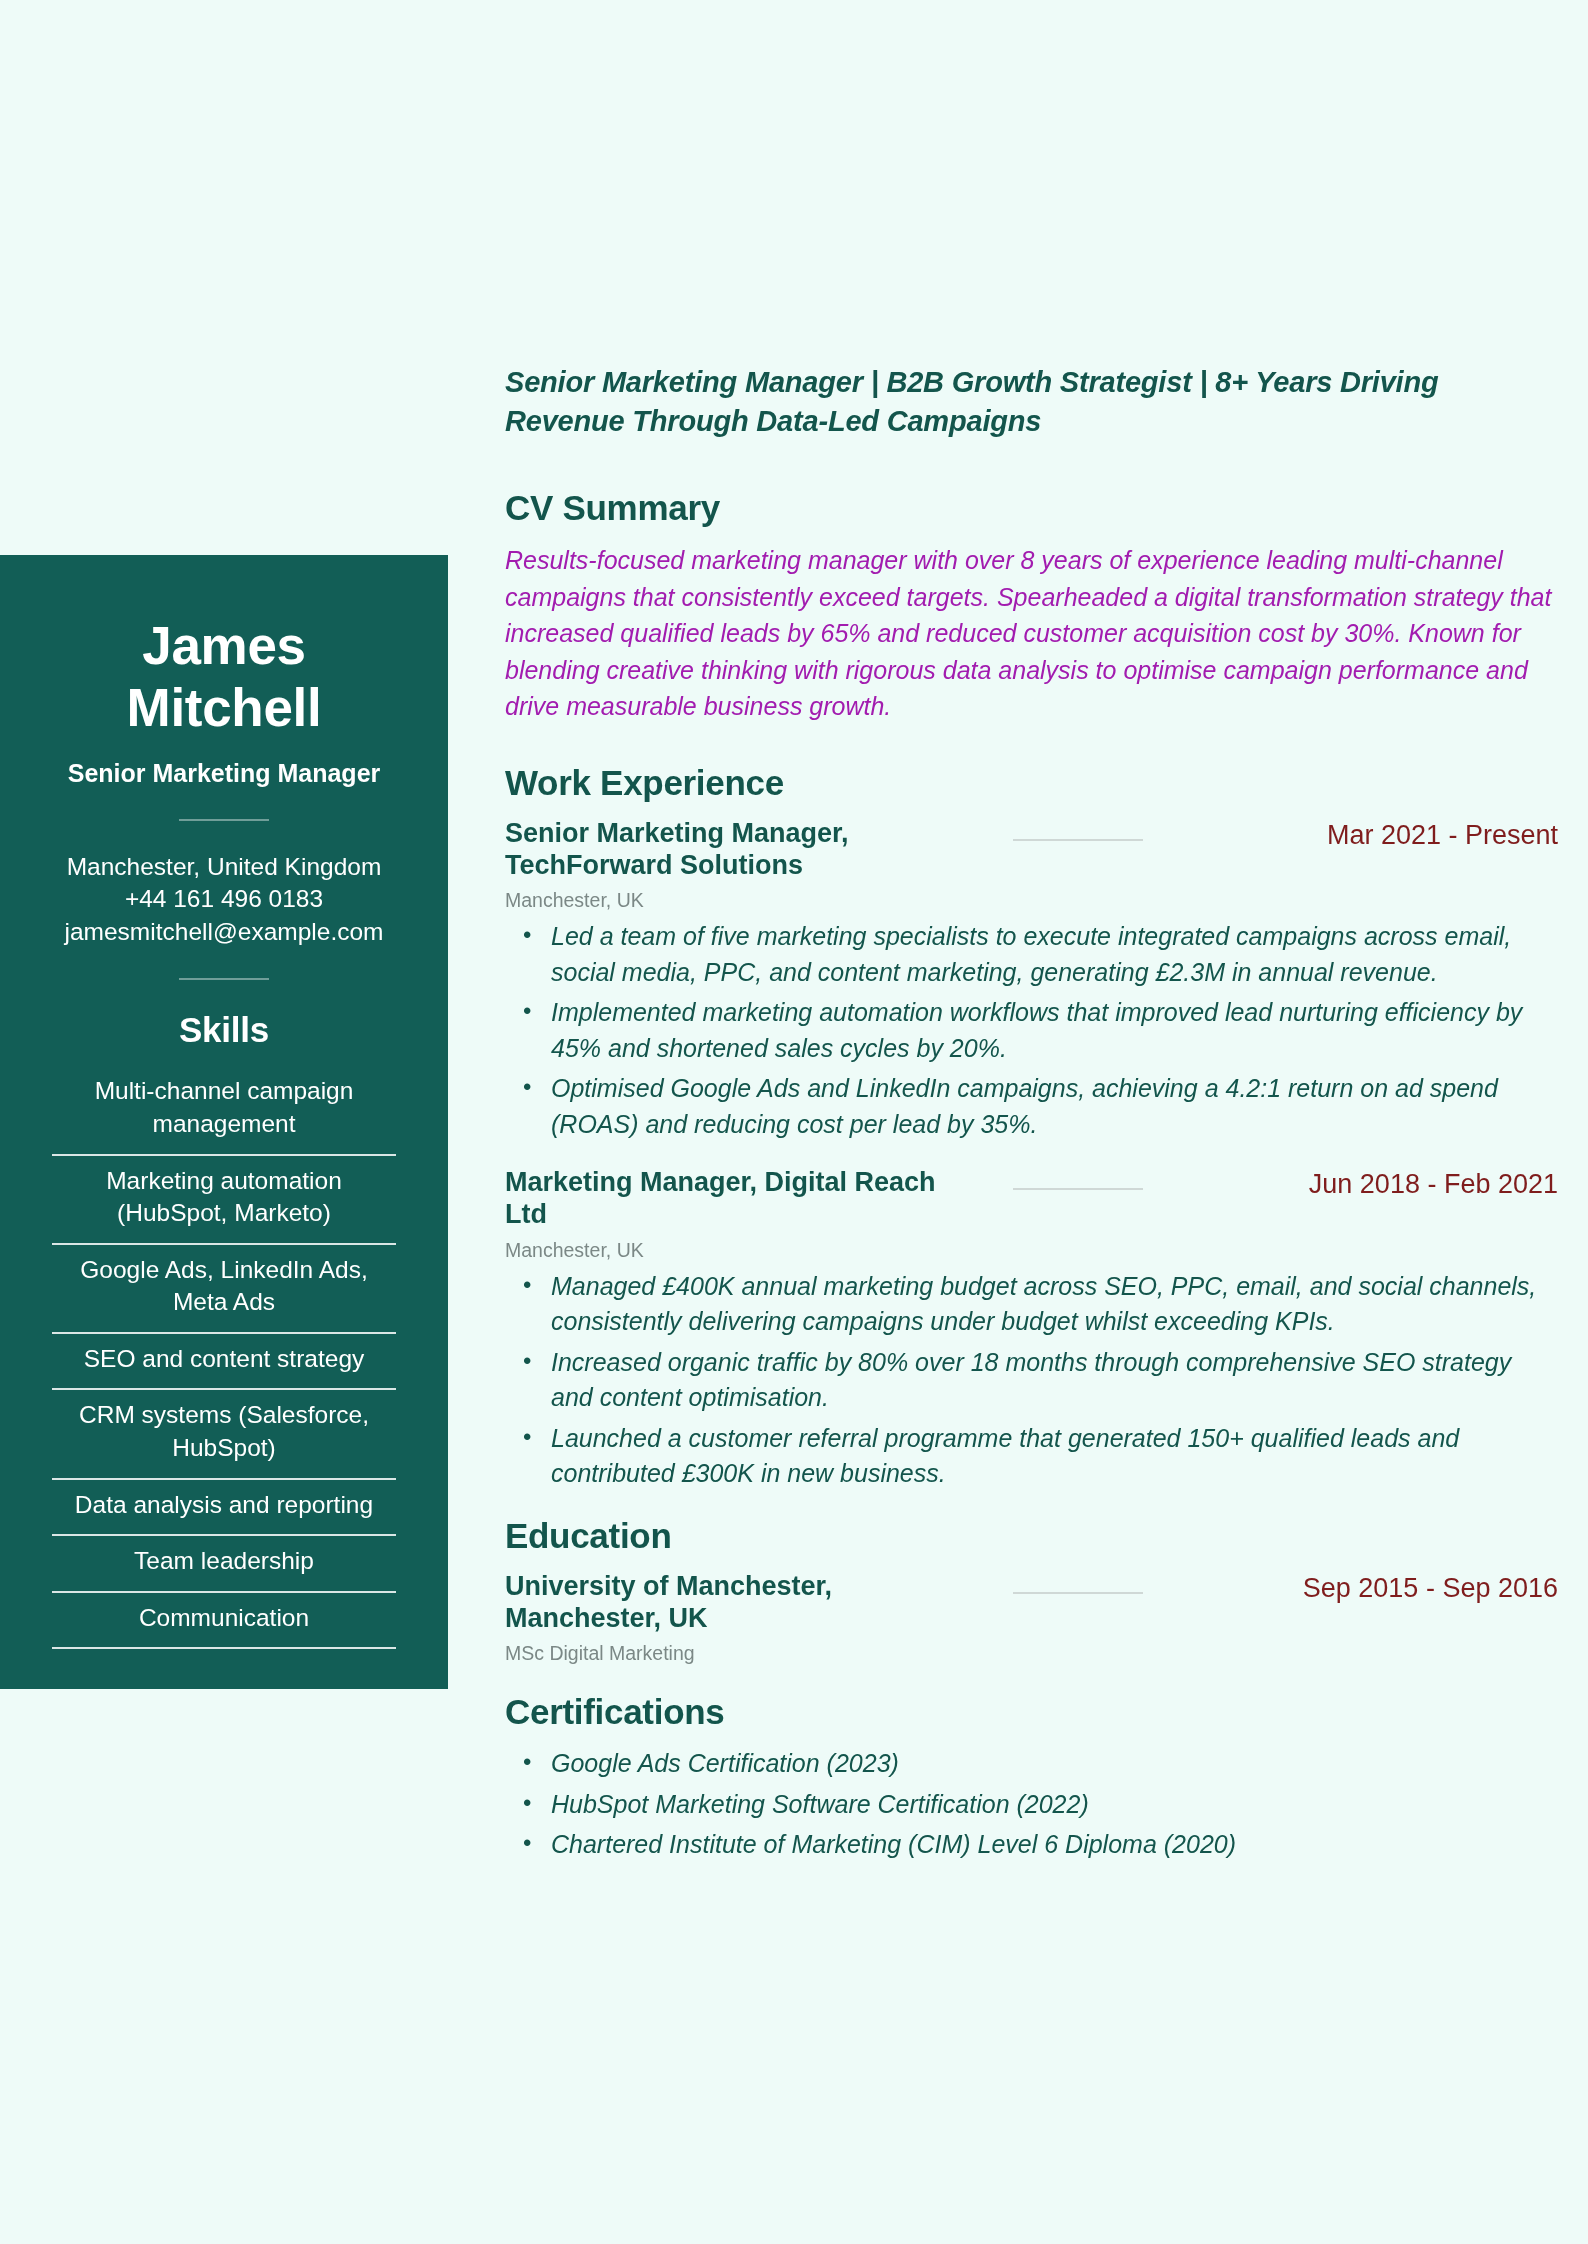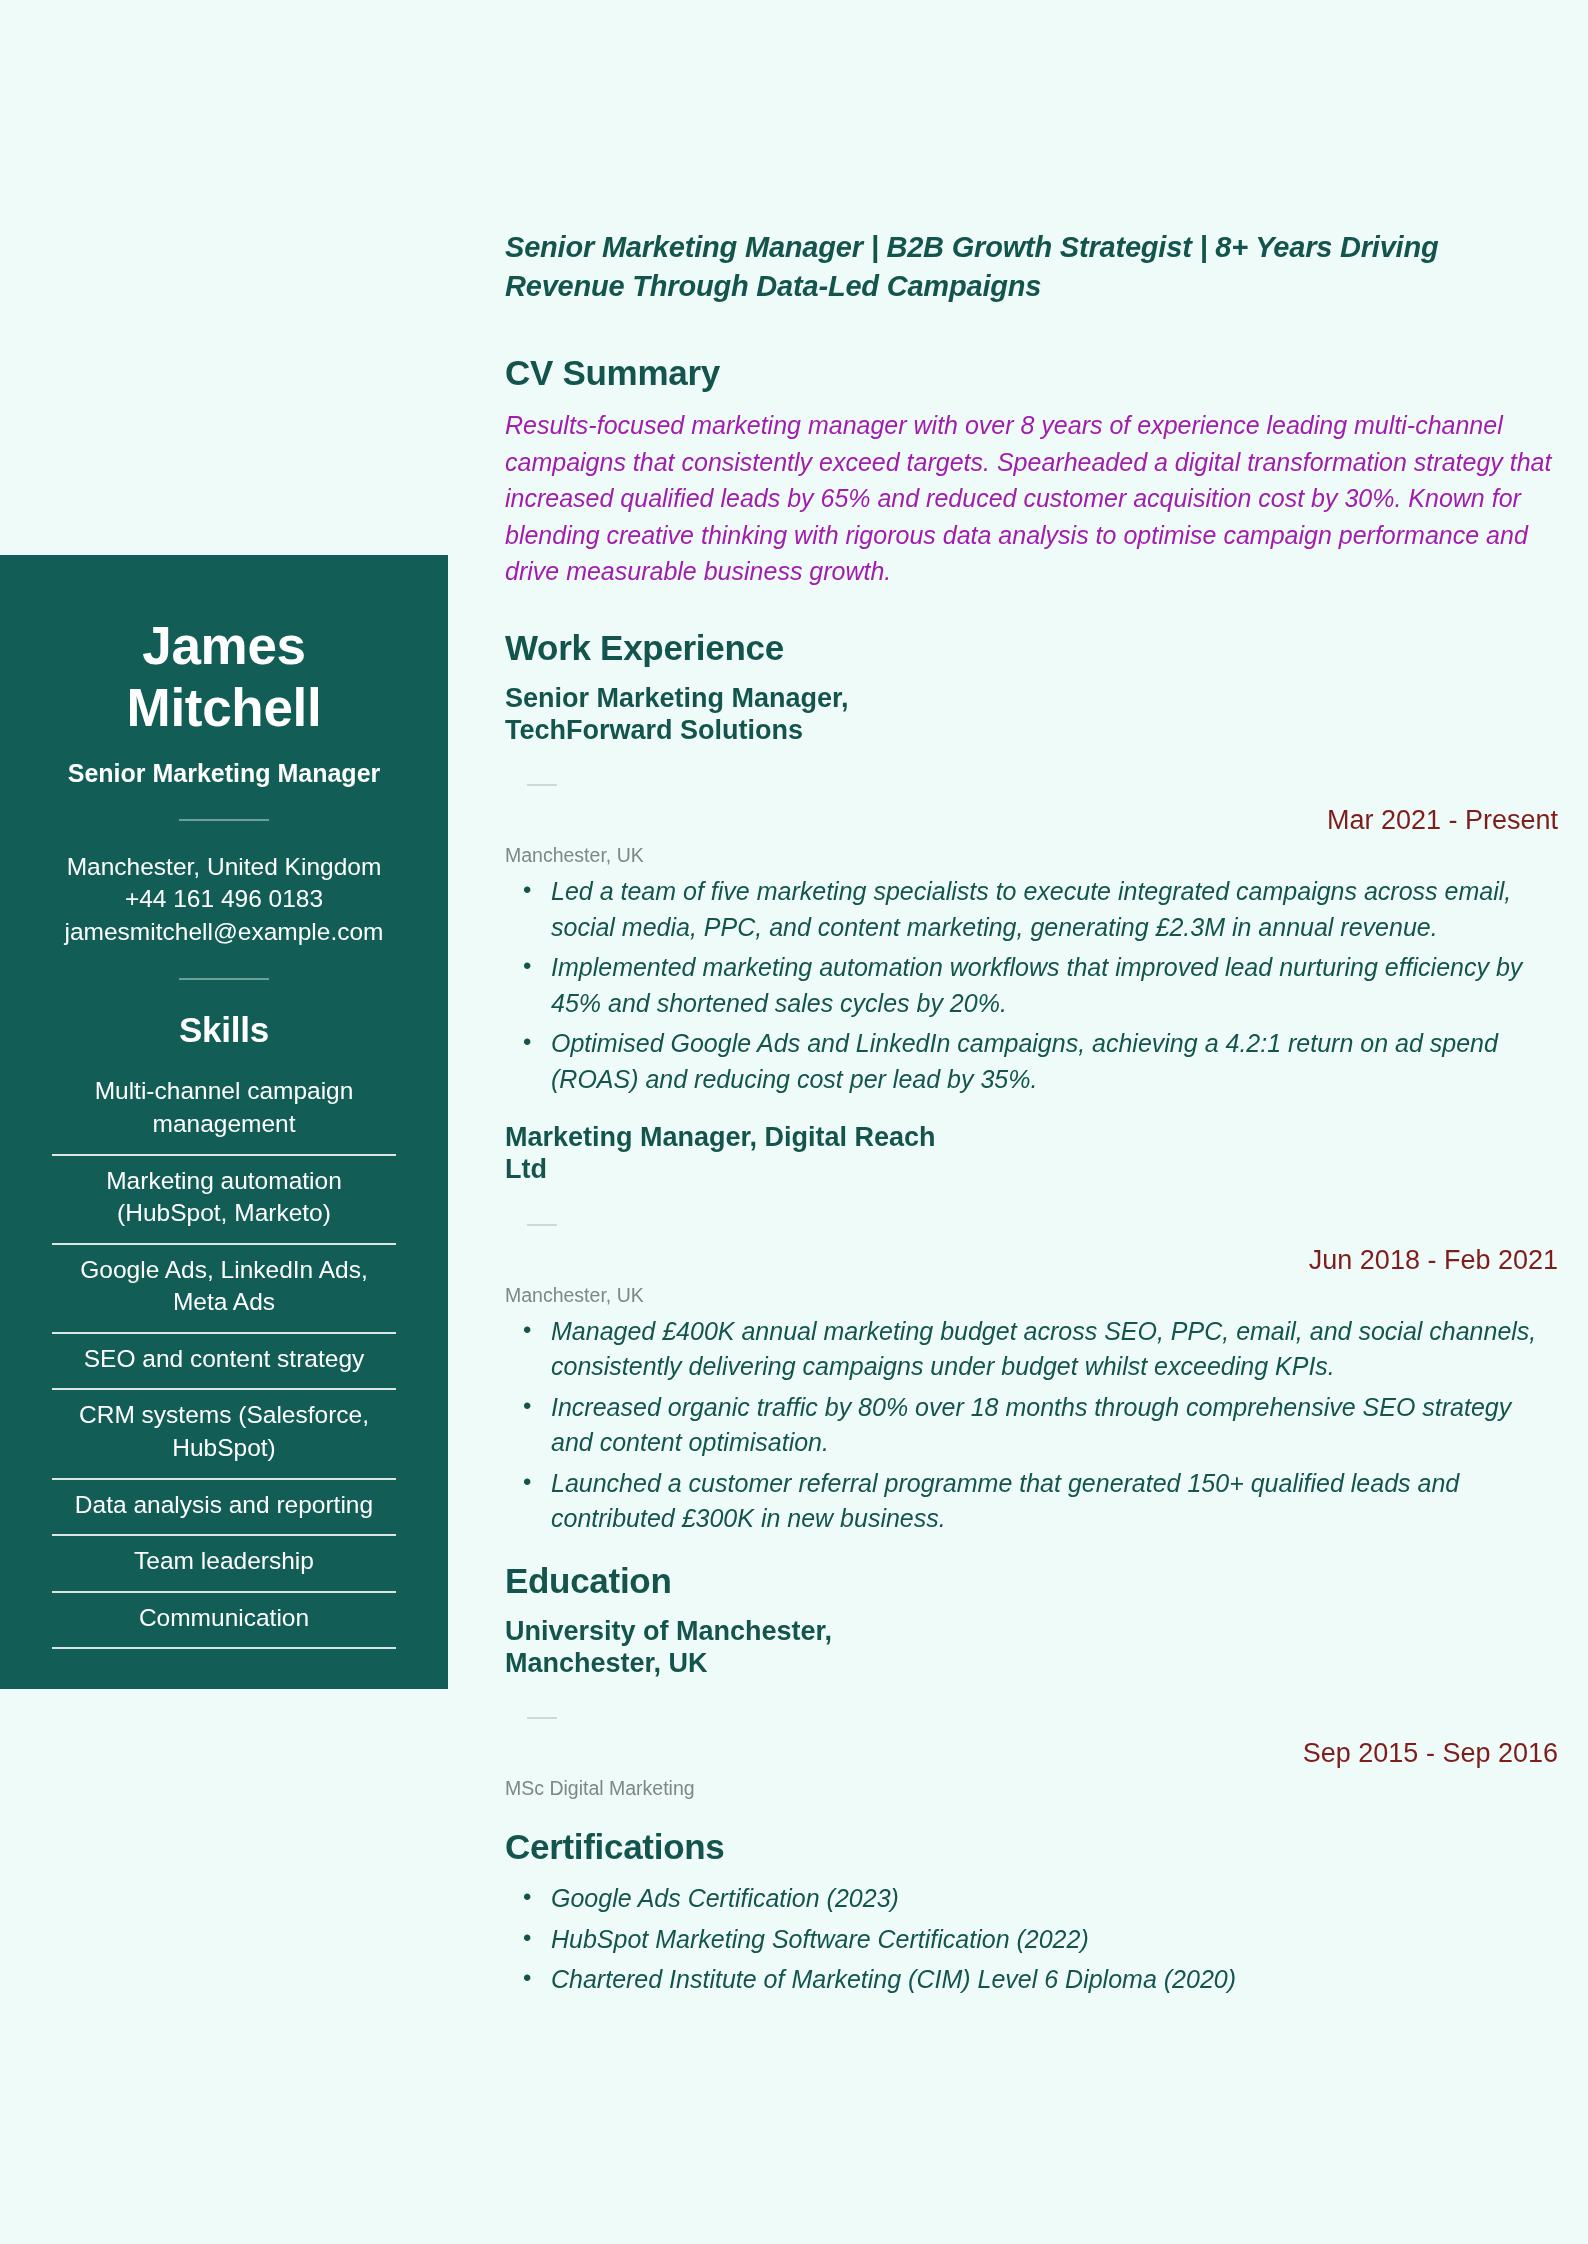--- a/index.html
+++ b/index.html
@@ -122,21 +122,20 @@
   }
 
   .entry {
     margin-bottom: 6px;
   }
 
   .entry-top {
     display: flex;
     align-items: flex-start;
     gap: 16px;
-    flex-direction: column;
   }
 
   .entry-role {
     font-size: 27px;
     font-weight: bold;
     line-height: 1.19;
     color: #13554C;
     flex: 0 1 auto;
     max-width: 470px;
   }

